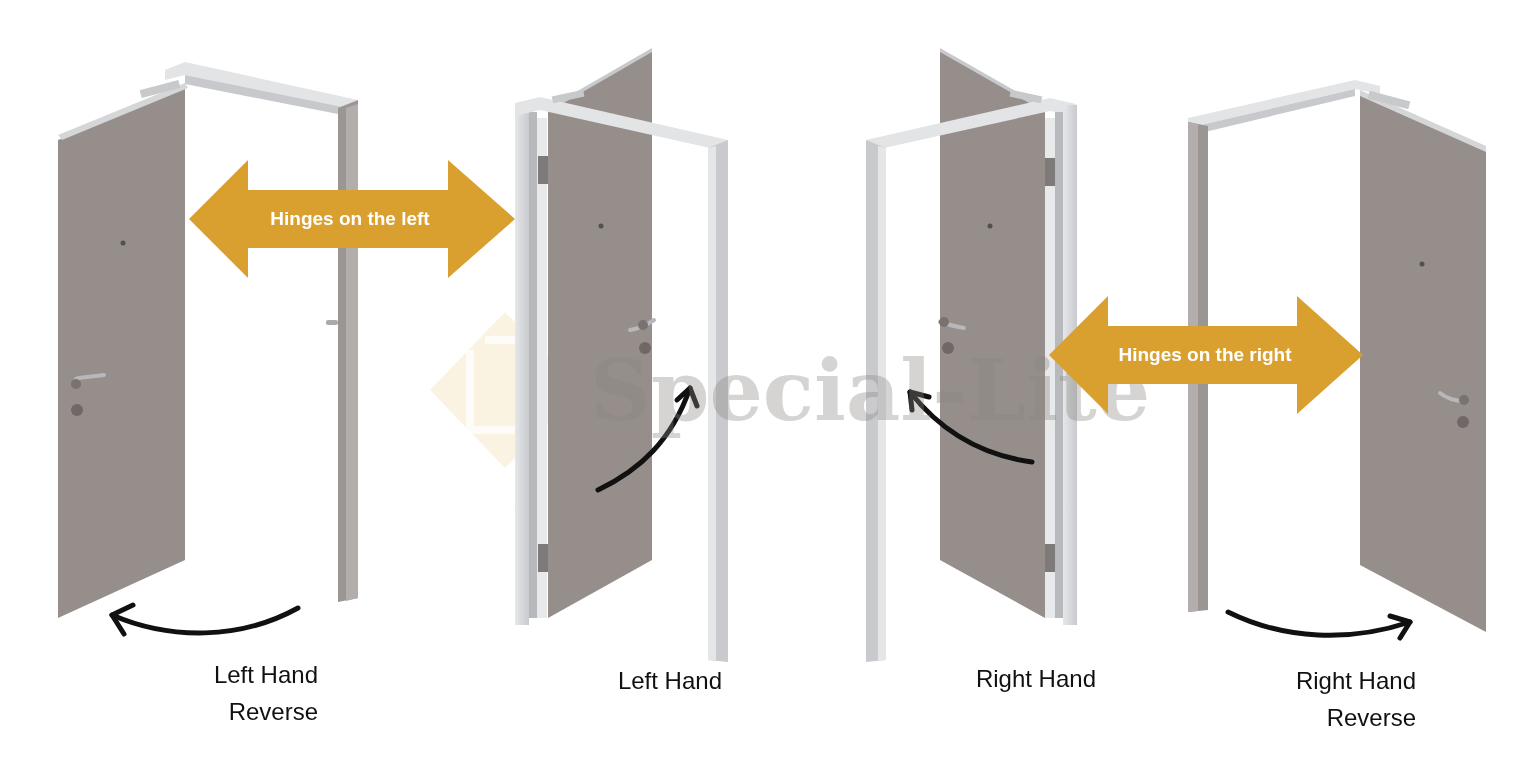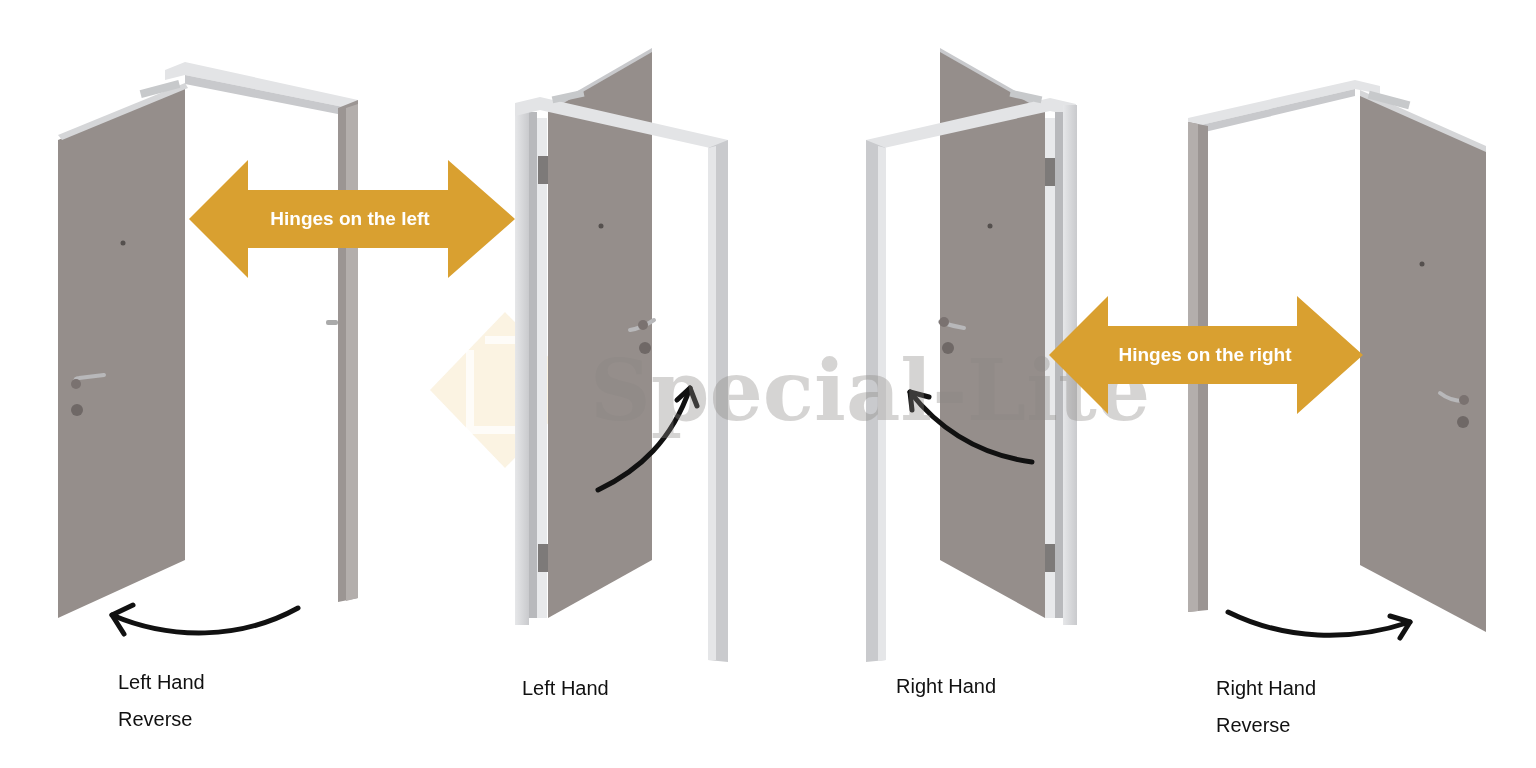--- a/index.html
+++ b/index.html
@@ -1,18 +1,18 @@
 <!DOCTYPE html>
 <html><head>
 <meta charset="utf-8">
 <style>
   html, body { margin: 0; padding: 0; background: #ffffff; }
   body { width: 1536px; height: 768px; position: relative; overflow: hidden; font-family: "Liberation Sans", "DejaVu Sans", sans-serif; }
   .canvas { position: absolute; left: 0; top: 0; width: 1536px; height: 768px; }
-  .label { position: absolute; text-align: left; color: #111; font-size: 20px; line-height: 37px; font-family: "Liberation Sans", sans-serif; margin-top: 8px; }
+  .label { position: absolute; text-align: right; color: #111; font-size: 24px; line-height: 37px; font-family: "Liberation Sans", sans-serif; }
   .arrow-text { font-family: "Liberation Sans", sans-serif; font-weight: bold; font-size: 19px; fill: #ffffff; }
   .watermark-text { font-family: "DejaVu Serif", serif; font-weight: bold; font-size: 84px; fill: #8a8683; opacity: 0.35; }
   .watermark-reg { font-family: "DejaVu Sans", sans-serif; font-size: 22px; fill: #8a8683; opacity: 0.35; }
 </style>
 </head>
 <body>
 
 <svg class="canvas" width="1536" height="768" viewBox="0 0 1536 768" xmlns="http://www.w3.org/2000/svg">
   <defs>
     <linearGradient id="doorGrad" x1="0" y1="0" x2="1" y2="0">

